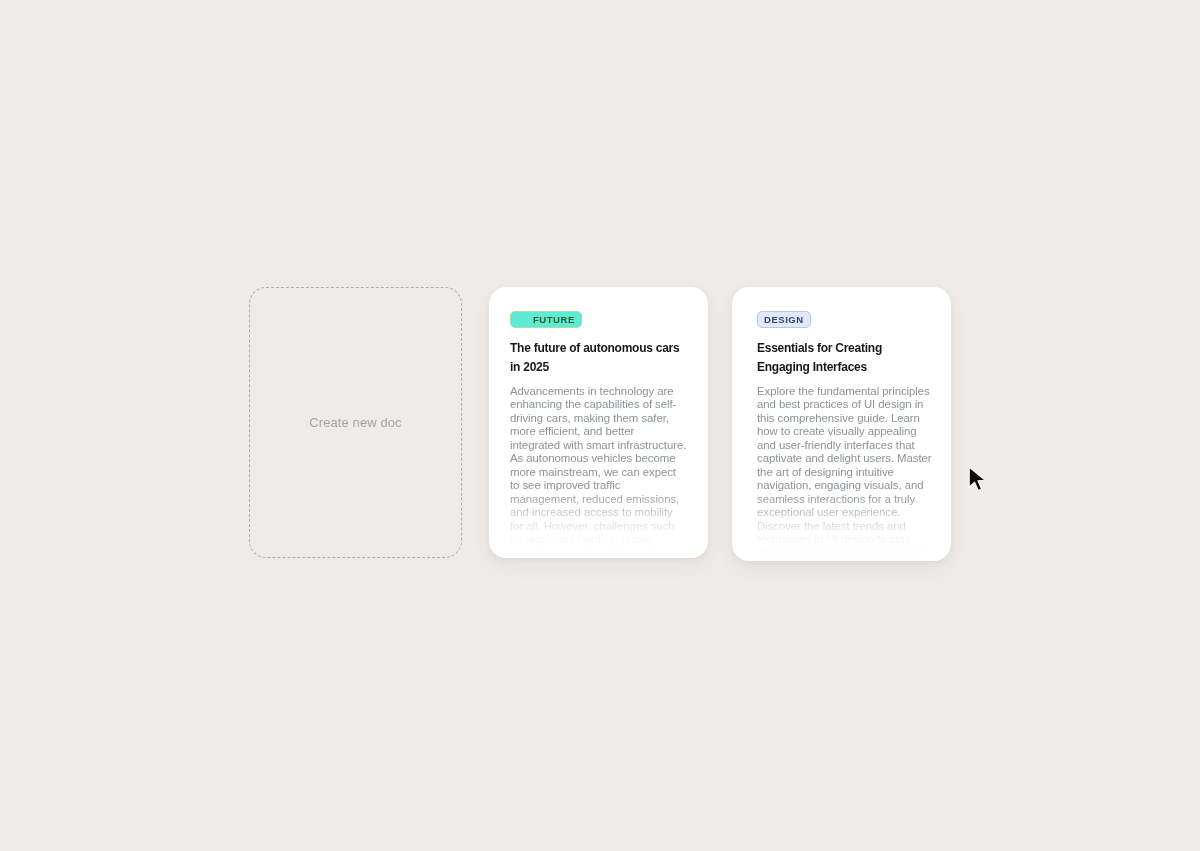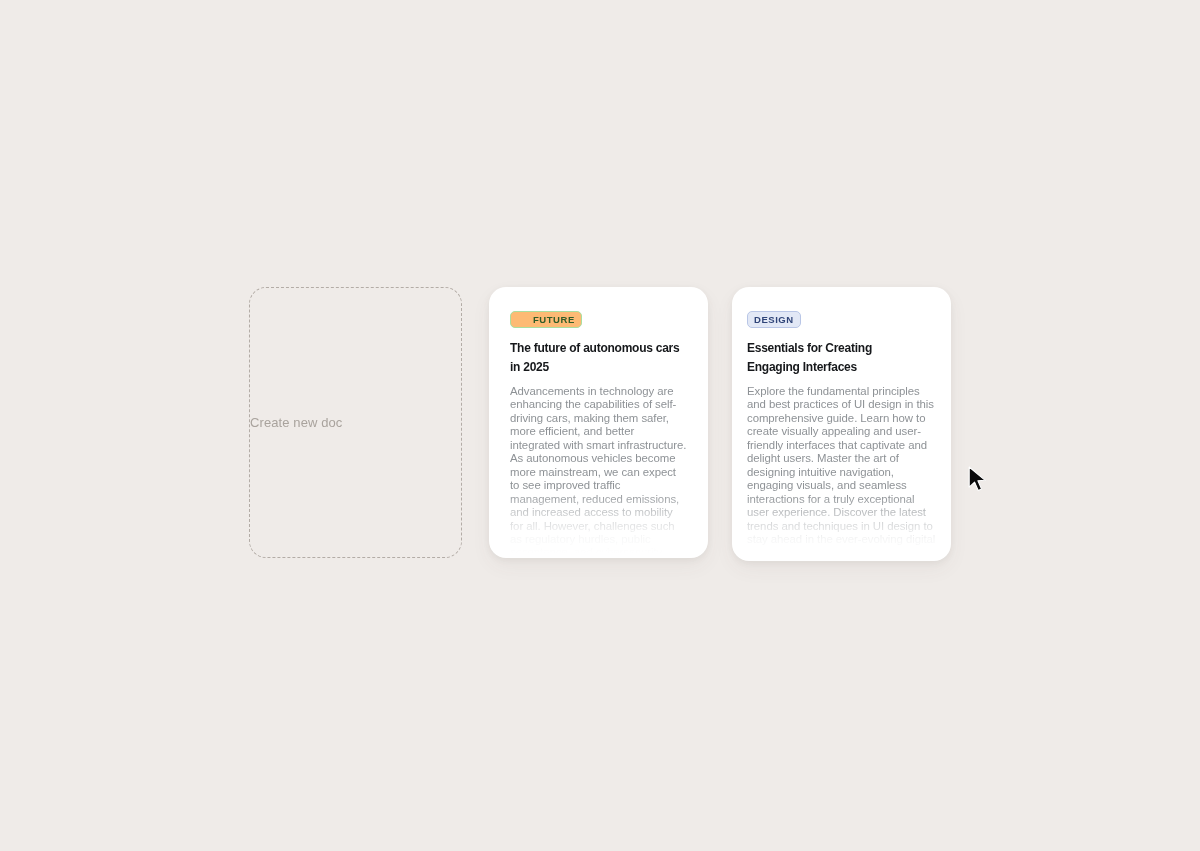--- a/index.html
+++ b/index.html
@@ -34,20 +34,21 @@
   }
 
   
   .create-new {
     width: 213px;
     height: 271px;
     border: 1px dashed #b3aca6;
     border-radius: 17px;
     display: flex;
     align-items: center;
+    justify-content: center;
     box-sizing: border-box;
     margin-right: 27px;
     cursor: pointer;
     background: transparent;
   }
   .create-new-label {
     font-size: 13px;
     font-weight: 500;
     color: #a9a39d;
     letter-spacing: 0.1px;
@@ -66,36 +67,36 @@
   }
   .doc-card.card-1 {
     width: 219px;
     height: 271px;
     margin-right: 24px;
     padding: 22px 21px 0 21px;
   }
   .doc-card.card-2 {
     width: 219px;
     height: 274px;
-    padding: 22px 13px 0 15px;
+    padding: 22px 13px 0 25px;
   }
 
   .badge {
     display: inline-block;
     font-size: 9.5px;
     font-weight: 700;
     letter-spacing: 0.55px;
     padding: 3px 6px 2.5px 6px;
     border-radius: 5px;
     border: 1px solid transparent;
     box-sizing: border-box;
     line-height: 1;
   }
   .badge-future {
-    background: #fdba74;
+    background: #5eead4;
     border-color: #a9dfa0;
     color: #2f5c28;
     padding-left: 22px;
   }
   .badge-design {
     background: #e2e8f6;
     border-color: #b9c6e6;
     color: #2f4478;
   }
 

